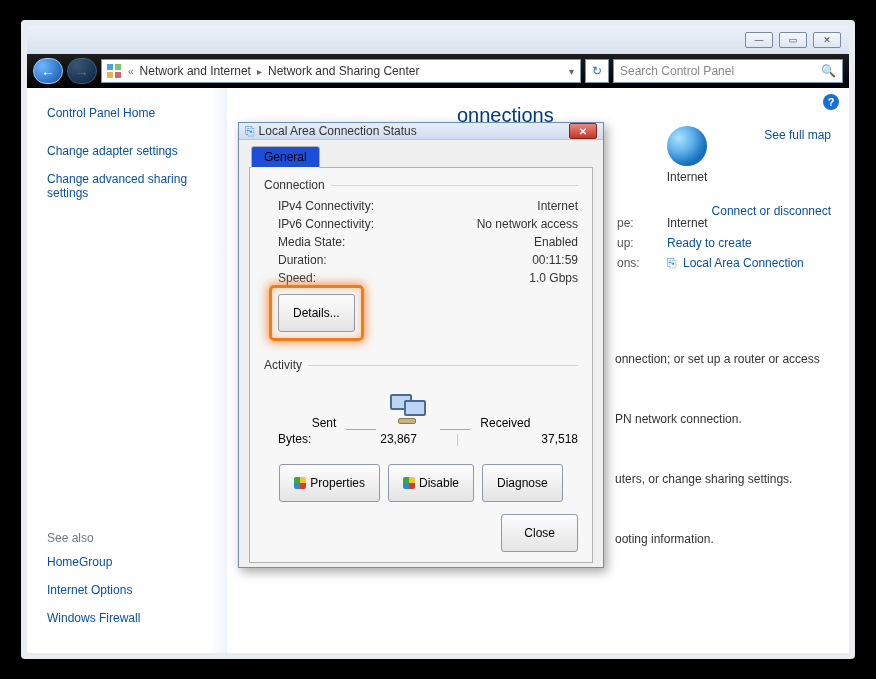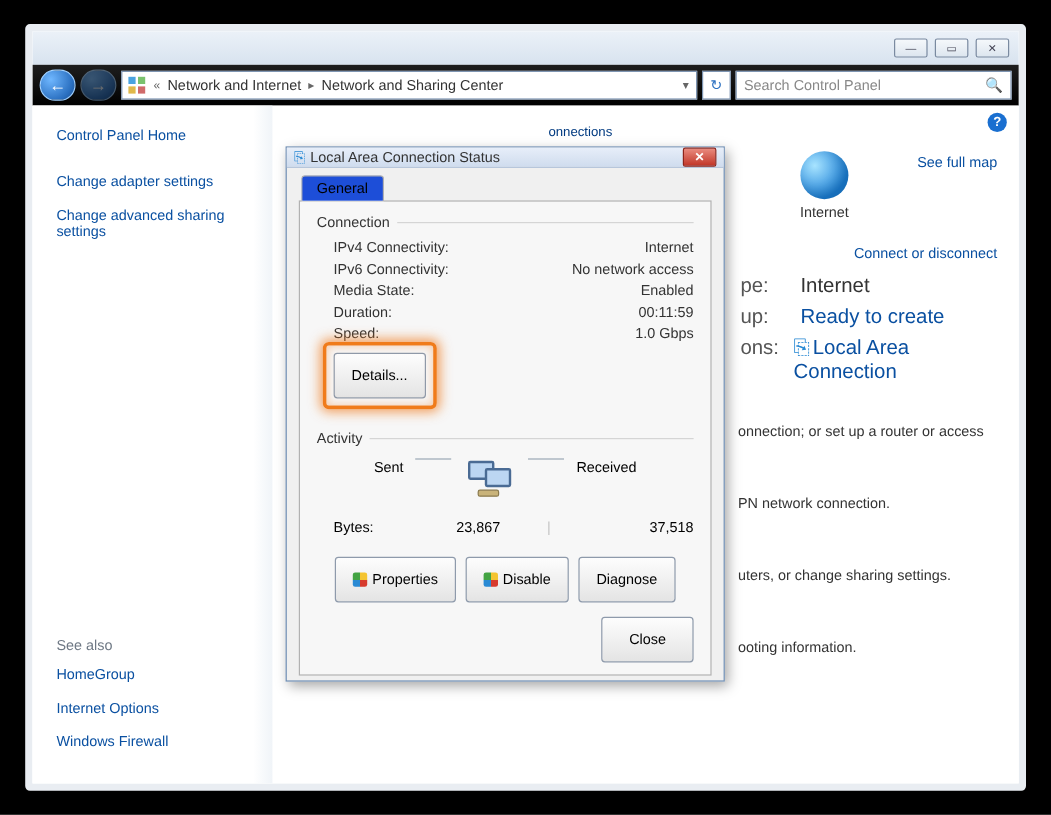--- a/index.html
+++ b/index.html
@@ -123,21 +123,21 @@
   }
   .help-icon {
     position: absolute; right: 10px; top: 6px;
     width: 16px; height: 16px; border-radius: 50%;
     background: #1a6fd0; color:#fff;
     display:flex; align-items:center; justify-content:center;
     font-size: 11px; font-weight: bold;
   }
   .main h2 {
     color: #003a80; font-weight: normal;
-    font-size: 11px; margin: 2px 0 8px 220px;
+    font-size: 20px; margin: 2px 0 8px 220px;
   }
   .globe {
     width: 40px; height: 40px;
     border-radius: 50%;
     background: radial-gradient(circle at 30% 30%, #a8e4ff, #1b80d8 70%);
     margin: 0 auto 4px auto;
     box-shadow: inset -6px -6px 10px rgba(0,0,0,.15);
   }
   .net-col {
     position: absolute;
@@ -149,23 +149,23 @@
   .right-link {
     position: absolute;
     right: 18px;
     color: #0a50a1;
     font-size: 12px;
     cursor: pointer;
   }
   .info-rows {
     position: absolute;
     left: 390px;
-    top: 140px;
+    top: 128px;
     width: 210px;
-    font-size: 17px;
+    font-size: 12px;
   }
   .info-row { display: flex; margin-bottom: 6px; }
   .info-row .k { width: 50px; color: #555; }
   .info-row .v { color: #0a50a1; cursor: pointer; }
   .info-row .v.plain { color:#333; cursor:default; }
   .net-icon { display:inline-block; width:14px; color:#2a8ad4; margin-right:2px; }
   .main-lines {
     position: absolute;
     left: 388px;
     top: 264px;
@@ -254,21 +254,21 @@
     position:absolute; inset:-9px;
     border: 3px solid #f07b1a;
     border-radius: 5px;
     box-shadow: 0 0 10px 2px rgba(240,120,26,.7), inset 0 0 8px rgba(240,120,26,.4);
     pointer-events: none;
   }
   .activity-area {
     margin-top: 22px;
   }
   .activity-row {
-    display:flex; align-items:flex-start; justify-content:center;
+    display:flex; align-items:flex-end; justify-content:center;
     gap: 10px; margin-top: 10px; height: 48px;
   }
   .act-line { width: 30px; border-top: 1px solid #9aa8b5; }
   .act-icon {
     width: 44px; height: 38px; position: relative;
   }
   .mon { position:absolute; width:22px; height:16px; background:#bcd6f2; border:2px solid #4a6b94; border-radius:2px;}
   .mon.m1 { left:4px; top:2px; }
   .mon.m2 { left:18px; top:8px; }
   .plug { position:absolute; left:12px; top:26px; width:18px; height:6px; background:#c9b37a; border:1px solid #8a7a4e; border-radius:2px;}

